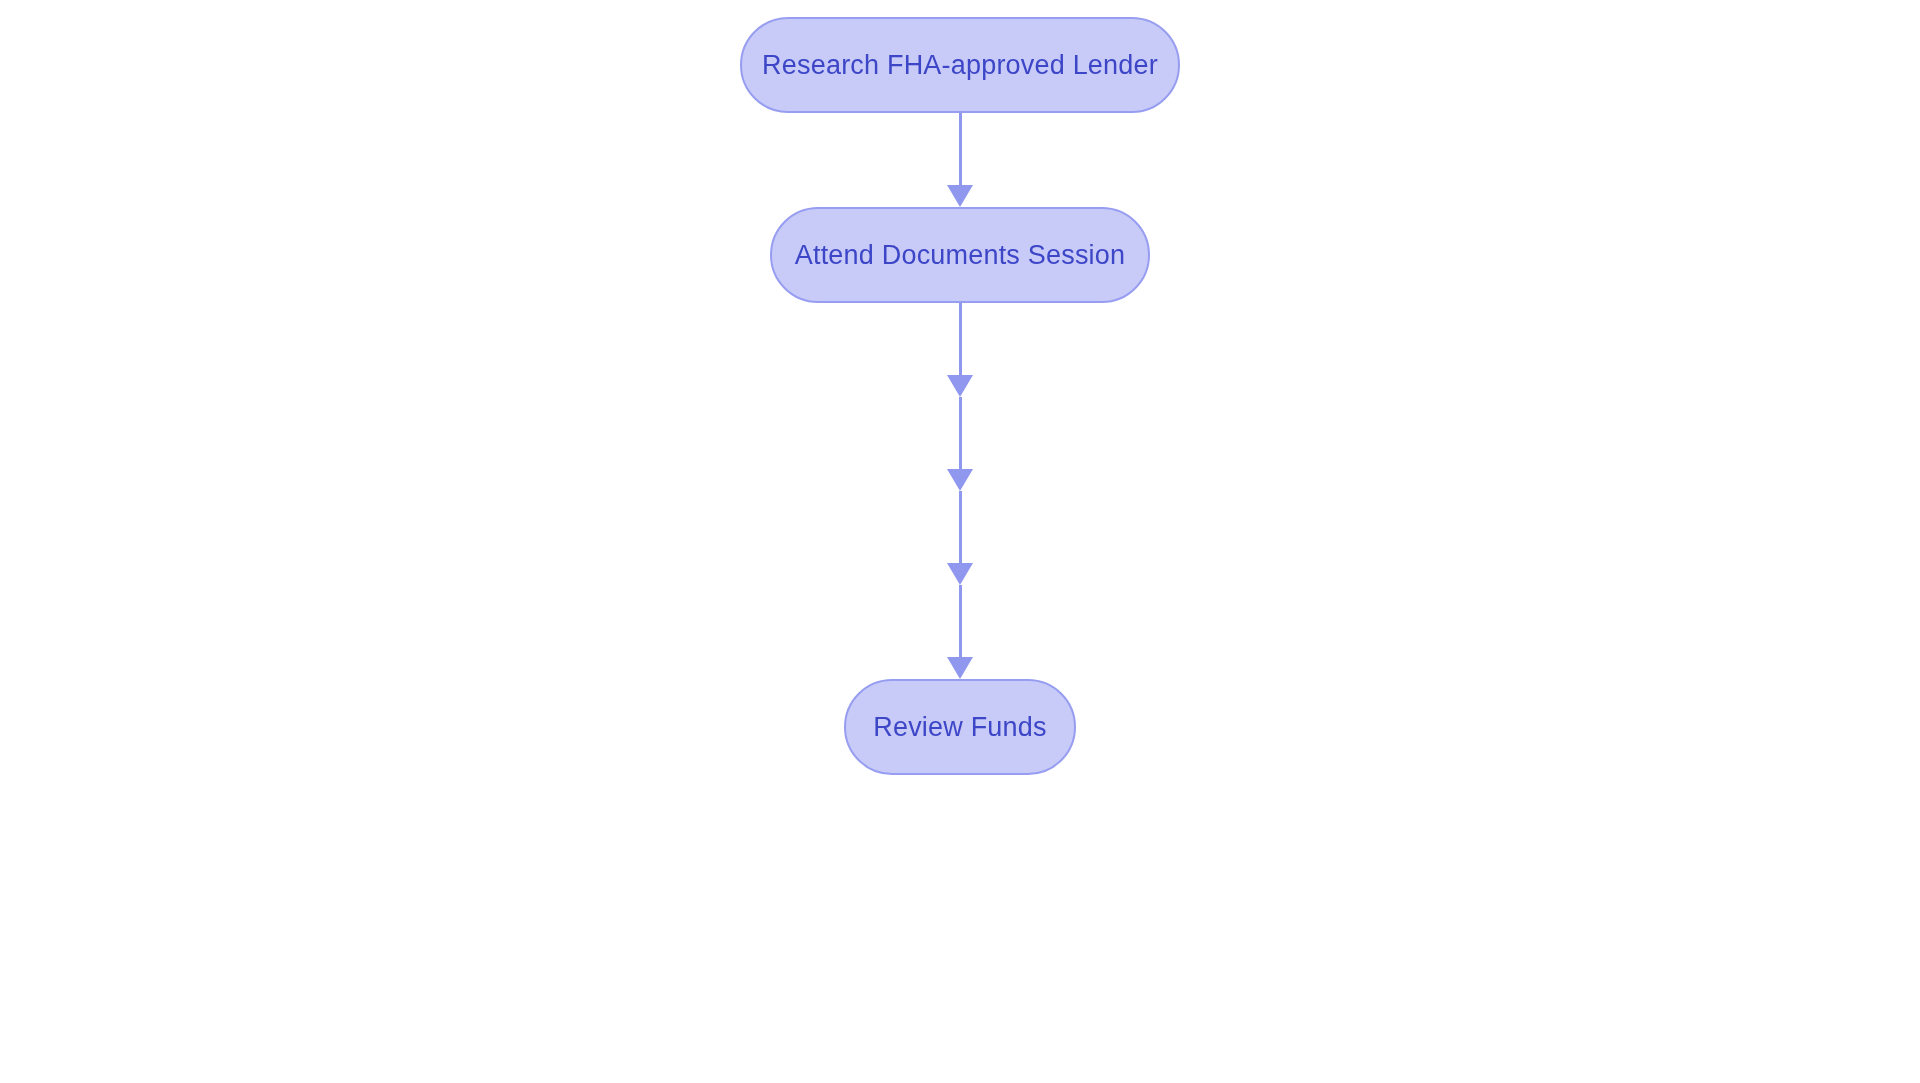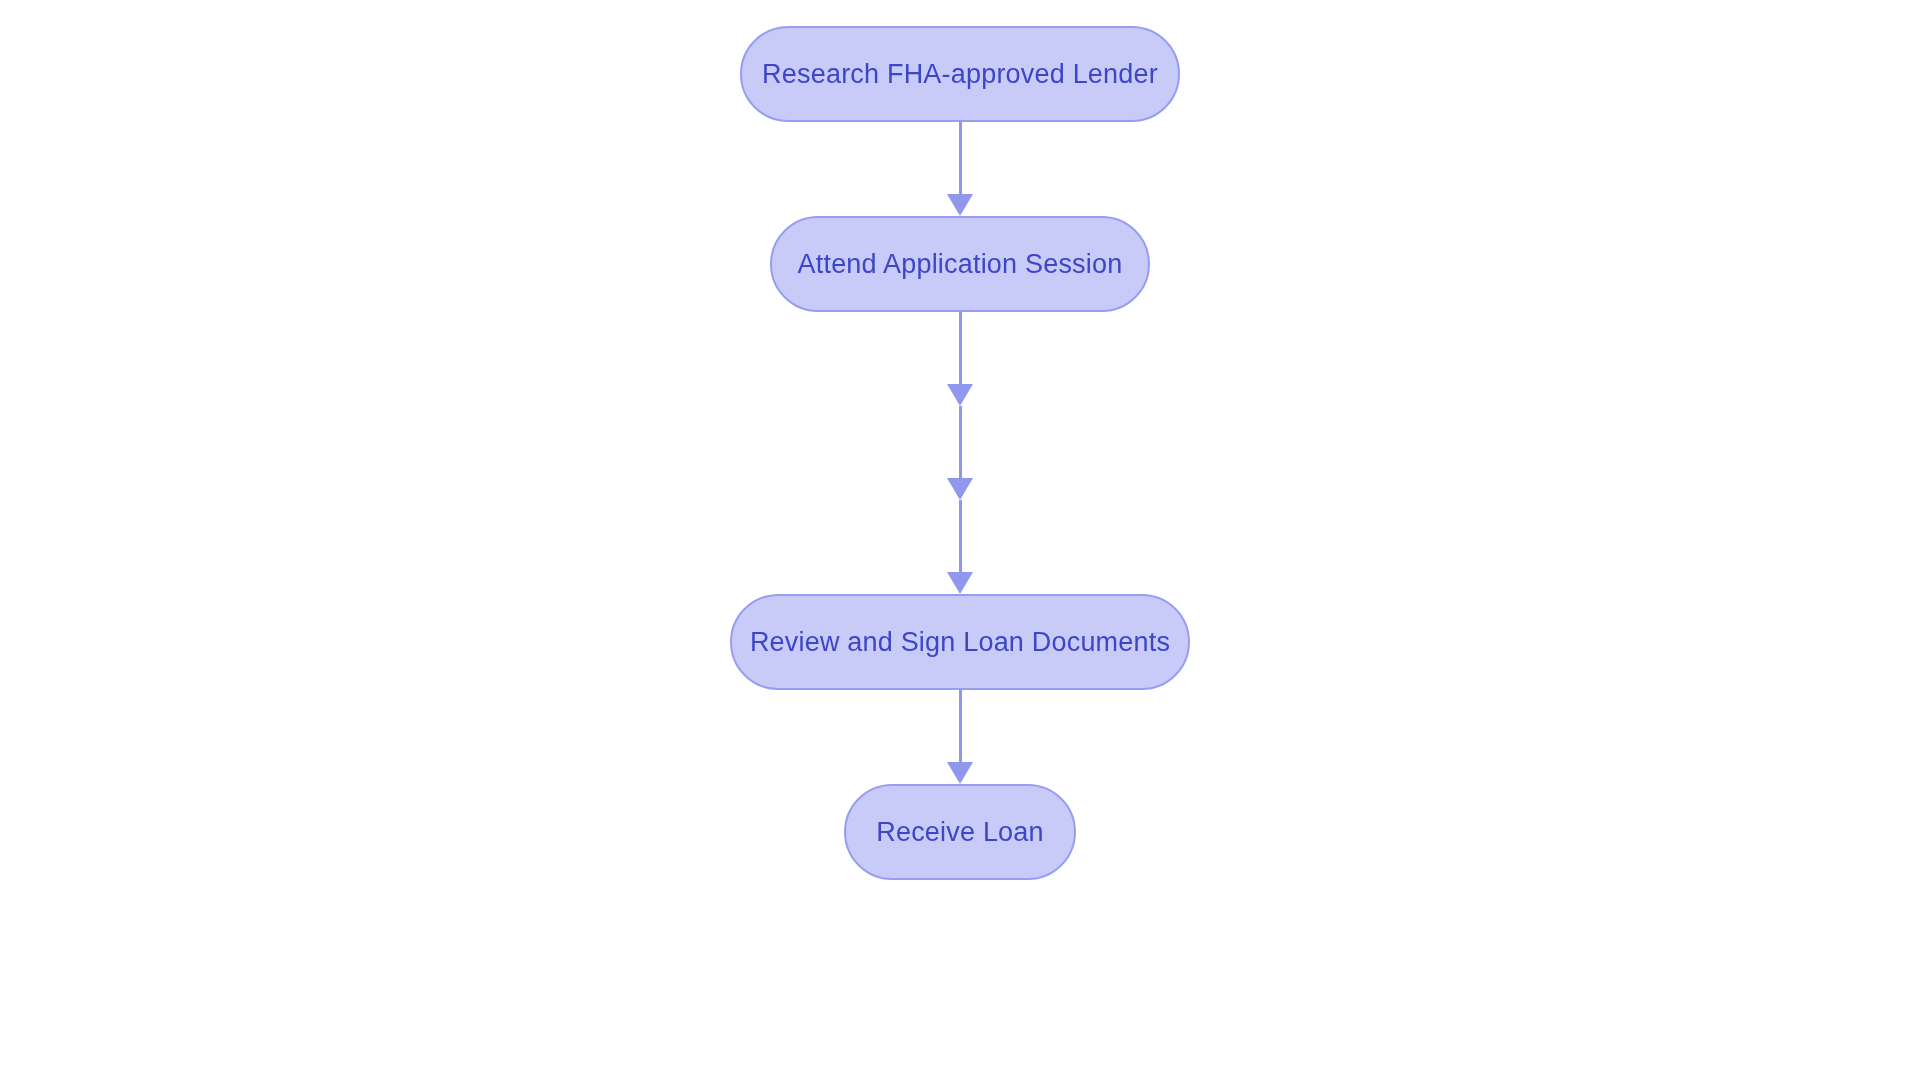--- a/index.html
+++ b/index.html
@@ -9,21 +9,21 @@
     --arrow:#9097ef;
     --label-text:#3c46c7;
   }
   *{box-sizing:border-box;}
   html,body{margin:0;padding:0;background:var(--background);}
   .canvas{
     position:relative;
     width:1920px;height:1083px;
     background:var(--background);
     display:flex;flex-direction:column;align-items:center;
-    padding-top:26px;
+    padding-top:17px;
     overflow:hidden;
     font-family:"Liberation Sans",sans-serif;
   }
   .node{
     height:96px;
     border-radius:48px;
     background:var(--node-fill);
     border:2px solid var(--node-border);
     display:flex;align-items:center;justify-content:center;
     flex:0 0 auto;
@@ -63,46 +63,43 @@
   <div class="node w440">
     <span>Research FHA-approved Lender</span>
   </div>
 
   <div class="arrow">
     <div class="arrow-line"></div>
     <div class="arrow-head"></div>
   </div>
 
   <div class="node w380">
-    <span>Attend Application Session</span>
+    <span>Attend Documents Session</span>
   </div>
 
   <div class="arrow">
     <div class="arrow-line"></div>
     <div class="arrow-head"></div>
   </div>
 
 
   <div class="arrow">
     <div class="arrow-line"></div>
     <div class="arrow-head"></div>
   </div>
 
 
   <div class="arrow">
     <div class="arrow-line"></div>
     <div class="arrow-head"></div>
   </div>
 
-  <div class="node w460">
-    <span>Review and Sign Loan Documents</span>
-  </div>
 
   <div class="arrow">
     <div class="arrow-line"></div>
     <div class="arrow-head"></div>
   </div>
 
   <div class="node w232">
-    <span>Receive Loan</span>
+    <span>Review Funds</span>
   </div>
 
 </div>
 
 </body></html>

